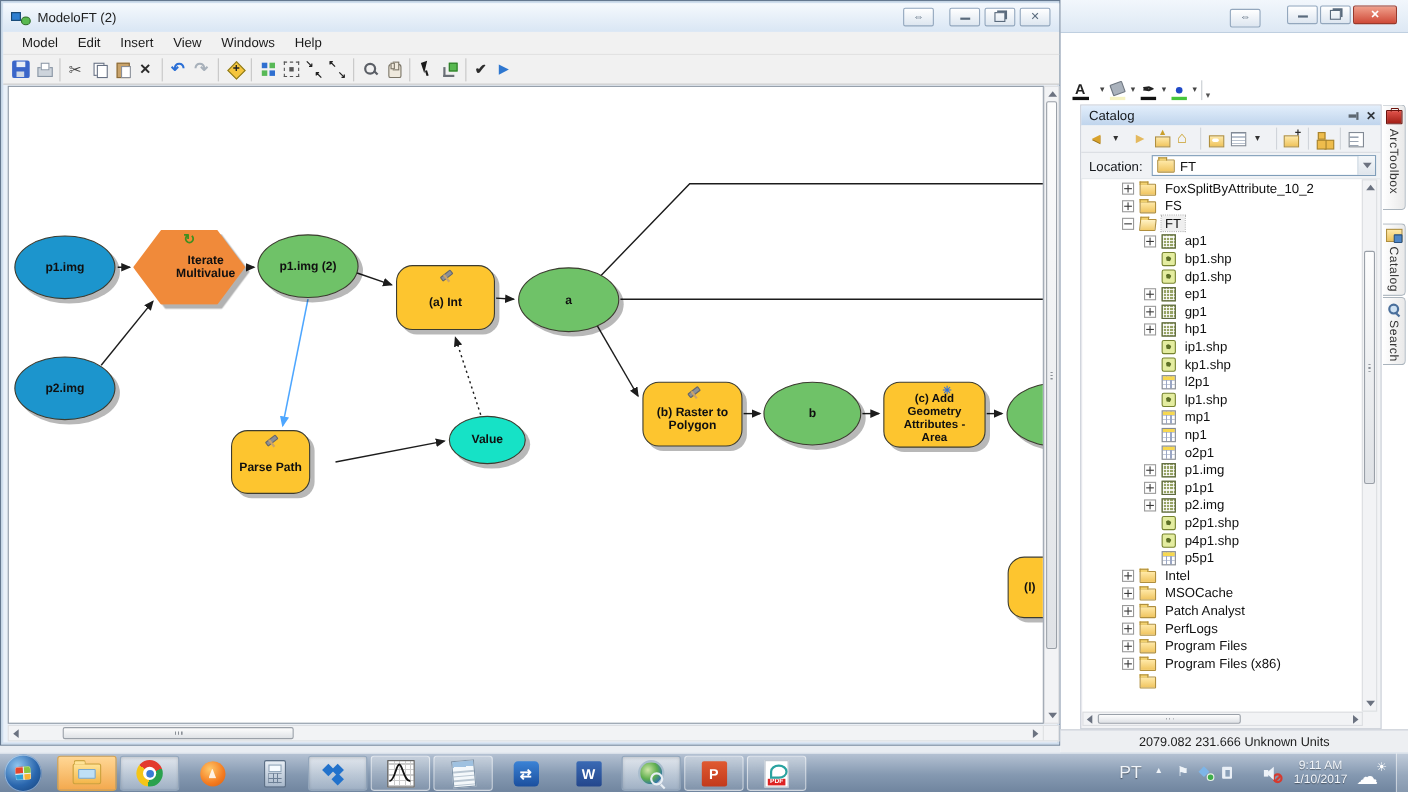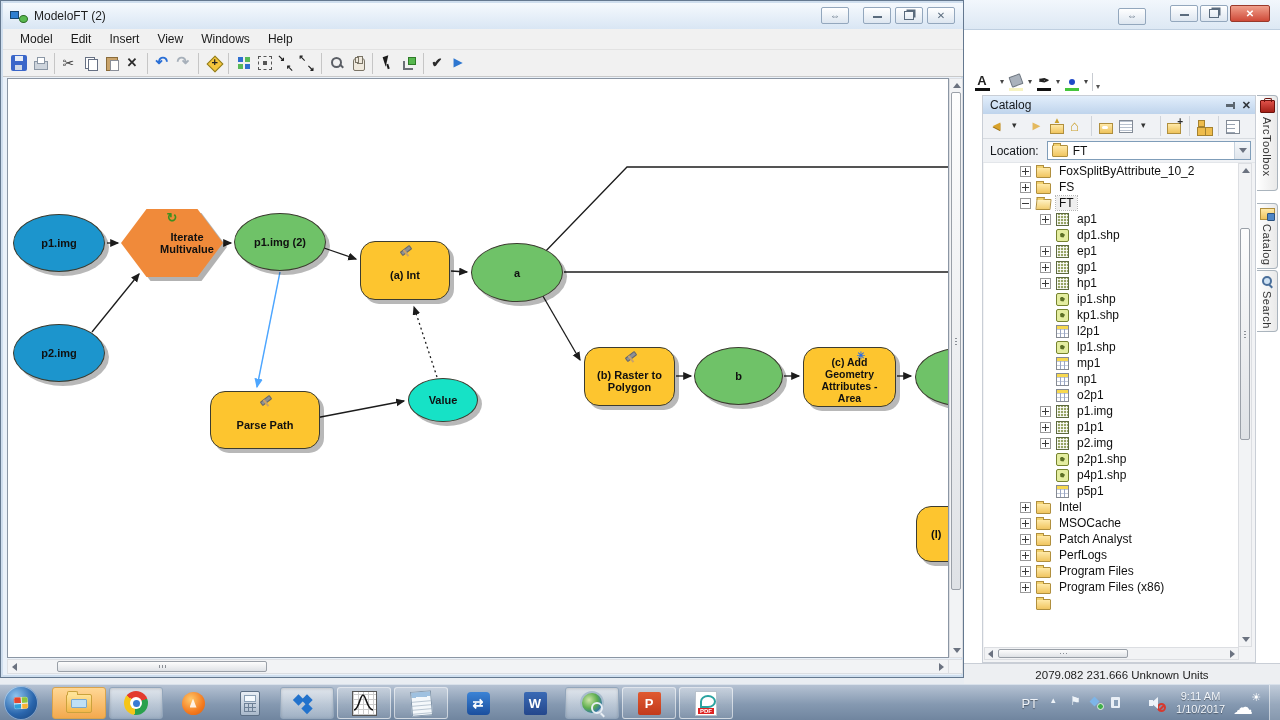--- a/index.html
+++ b/index.html
@@ -239,21 +239,21 @@
     background:radial-gradient(circle at 35% 35%,#cfe7a8,#5fae4e 45%,#2b6fae 78%,#123c6b);box-sizing:border-box;}
   .arcmap-icon::before{content:"";position:absolute;right:-1px;bottom:-1px;width:8px;height:8px;border:2px solid #e8eef4;border-radius:50%;}
   .arcmap-icon::after{content:"";position:absolute;right:-3px;bottom:-3px;width:5px;height:2px;background:#e8eef4;transform:rotate(45deg);}
   .ppt-icon{width:23px;height:23px;border-radius:2px;background:linear-gradient(#e05a31,#c23a1c);
     display:flex;align-items:center;justify-content:center;color:#fff;font-size:13px;font-weight:bold;}
   .pdf-icon{width:20px;height:23px;background:#fff;border:1px solid #b9c2cc;display:flex;flex-direction:column;align-items:center;justify-content:flex-end;}
   .pdf-icon::before{content:"";position:absolute;left:4px;top:3px;width:12px;height:9px;border:2px solid #2aa3a0;border-radius:50% 50% 50% 0;}
   .pdf-label{font-size:6px;font-weight:bold;color:#fff;background:#d22;padding:0 2px;margin-bottom:1px;}
   
   #tray{position:absolute;right:0;top:0;height:36px;display:flex;align-items:center;}
-  .tray-lang{font-size:13px;color:#f0f4f9;text-shadow:0 1px 1px rgba(0,0,0,.45);margin-right:10px;}
+  .tray-lang{font-size:16px;color:#f0f4f9;text-shadow:0 1px 1px rgba(0,0,0,.45);margin-right:10px;}
   .tray-ic{position:relative;width:16px;height:16px;margin-right:4px;flex:none;}
   .chevron-up-icon::before{content:"▴";position:absolute;left:3px;top:0;font-size:9px;color:#eef3f8;}
   .flag-icon::before{content:"⚑";position:absolute;left:2px;top:-1px;font-size:12px;color:#eef3f8;}
   .dropbox-sync-icon::before{content:"";position:absolute;left:3px;top:3px;width:7px;height:7px;background:#7db5e8;transform:rotate(45deg);}
   .dropbox-sync-icon::after{content:"";position:absolute;right:0;bottom:1px;width:7px;height:7px;border-radius:50%;background:#3fae49;border:1px solid #e8f2e9;box-sizing:border-box;}
   .power-plan-icon::before{content:"";position:absolute;left:3px;top:2px;width:9px;height:11px;background:#e9eff6;border-radius:1px;}
   .power-plan-icon::after{content:"";position:absolute;left:6px;top:5px;width:4px;height:6px;background:#8aa0b8;}
   .signal-icon{width:14px;height:11px;margin-top:3px;background:repeating-linear-gradient(90deg,#edf2f8 0 2px,transparent 2px 4px);
     clip-path:polygon(0 100%,100% 0,100% 100%);}
   .volume-muted-icon::before{content:"";position:absolute;left:1px;top:5px;width:4px;height:6px;background:#edf2f8;}
@@ -450,21 +450,21 @@
 
       <div class="node tool" style="left:352px;top:162px;width:90px;height:59px;">
         <span class="hammer-icon"></span>
         <span>(a) Int</span>
       </div>
 
       <div class="node ellipse green" style="left:463px;top:164px;width:92px;height:59px;">
           <span>a</span>
         </div>
 
-      <div class="node tool" style="left:202px;top:312px;width:110px;height:58px;">
+      <div class="node tool" style="left:202px;top:312px;width:72px;height:58px;">
         <span class="hammer-icon"></span>
         <span>Parse Path</span>
       </div>
 
       <div class="node ellipse cyan" style="left:400px;top:299px;width:70px;height:44px;">
           <span>Value</span>
         </div>
 
       <div class="node tool" style="left:576px;top:268px;width:91px;height:59px;">
         <span class="hammer-icon"></span>
@@ -574,20 +574,25 @@
           <span class="ticon folder-open-icon"></span>
           <span class="tlabel hl">FT</span>
         </div>
 
         <div class="trow lvl2">
           <span class="exp plus"></span>
           <span class="ticon raster-icon"></span>
           <span class="tlabel">ap1</span>
         </div>
 
+        <div class="trow lvl2">
+          <span class="exp none"></span>
+          <span class="ticon shapefile-icon"></span>
+          <span class="tlabel">bp1.shp</span>
+        </div>
 
         <div class="trow lvl2">
           <span class="exp none"></span>
           <span class="ticon shapefile-icon"></span>
           <span class="tlabel">dp1.shp</span>
         </div>
 
         <div class="trow lvl2">
           <span class="exp plus"></span>
           <span class="ticon raster-icon"></span>

